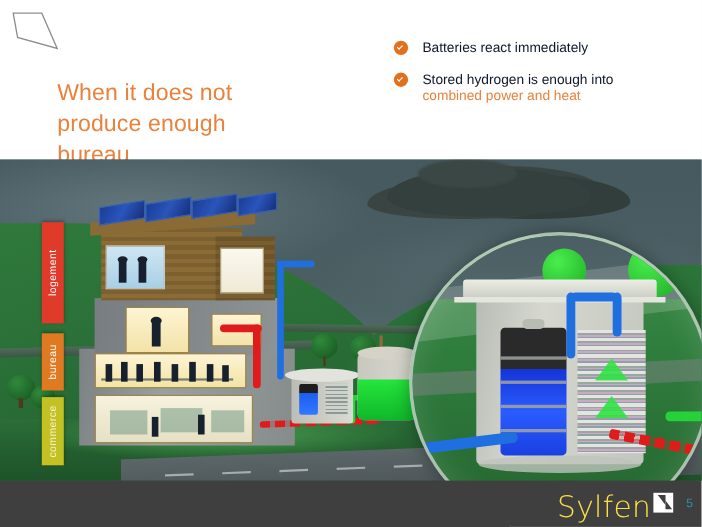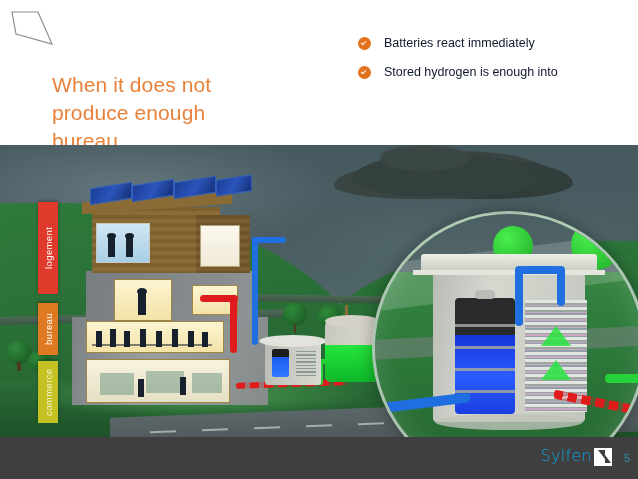--- a/index.html
+++ b/index.html
@@ -152,21 +152,21 @@
        background:#b9bcb4;}
   .big-batt-ring{position:absolute;left:80px;width:60px;height:3px;background:rgba(160,165,160,.85);}
   .big-stack{position:absolute;left:150px;top:86px;width:62px;height:112px;
        background:repeating-linear-gradient(180deg,
          #e3e6e0 0 3px,#9aa79f 3px 4.6px,#caa9c4 4.6px 6px,#8fa0a8 6px 7.4px);}
   .tri{position:absolute;width:0;height:0;border-left:15px solid transparent;
        border-right:15px solid transparent;border-bottom:20px solid rgba(45,226,66,.88);}
 
   
   .footer{position:absolute;left:0;top:437px;width:638px;height:42px;background:#3f3f3f;}
-  .brand{position:absolute;right:46px;top:9px;color:#0ea5e9;font-size:16px;
+  .brand{position:absolute;right:46px;top:9px;color:#fde047;font-size:27px;
        font-weight:300;letter-spacing:.3px;font-family:"DejaVu Sans",sans-serif;}
   .brand-mark{position:absolute;right:26px;top:11px;width:18px;height:18px;background:#ffffff;}
   .brand-mark:before{content:"";position:absolute;left:4px;top:2px;width:0;height:0;
        border-left:7px solid transparent;border-top:9px solid #3f3f3f;}
   .brand-mark:after{content:"";position:absolute;right:1px;bottom:3px;width:0;height:0;
        border-right:6px solid transparent;border-bottom:8px solid #3f3f3f;}
   .pagenum{position:absolute;right:8px;top:15px;color:#2e8ea8;font-size:11px;}
 </style>
 </head>
 <body>
@@ -186,20 +186,21 @@
     </div>
 
     <div class="bullets">
       <div class="bullet-row">
         <span class="bullet-icon"></span>
         <span class="bullet-main">Batteries react immediately</span>
       </div>
       <div class="bullet-row">
         <span class="bullet-icon"></span>
         <span class="bullet-main">Stored hydrogen is enough into</span>
+        <span class="bullet-sub">combined power and heat</span>
       </div>
     </div>
   </div>
 
   <div class="picture">
 
     <div class="sky"></div>
     <div class="storm-cloud"></div>
     <div class="storm-cloud2"></div>
 

